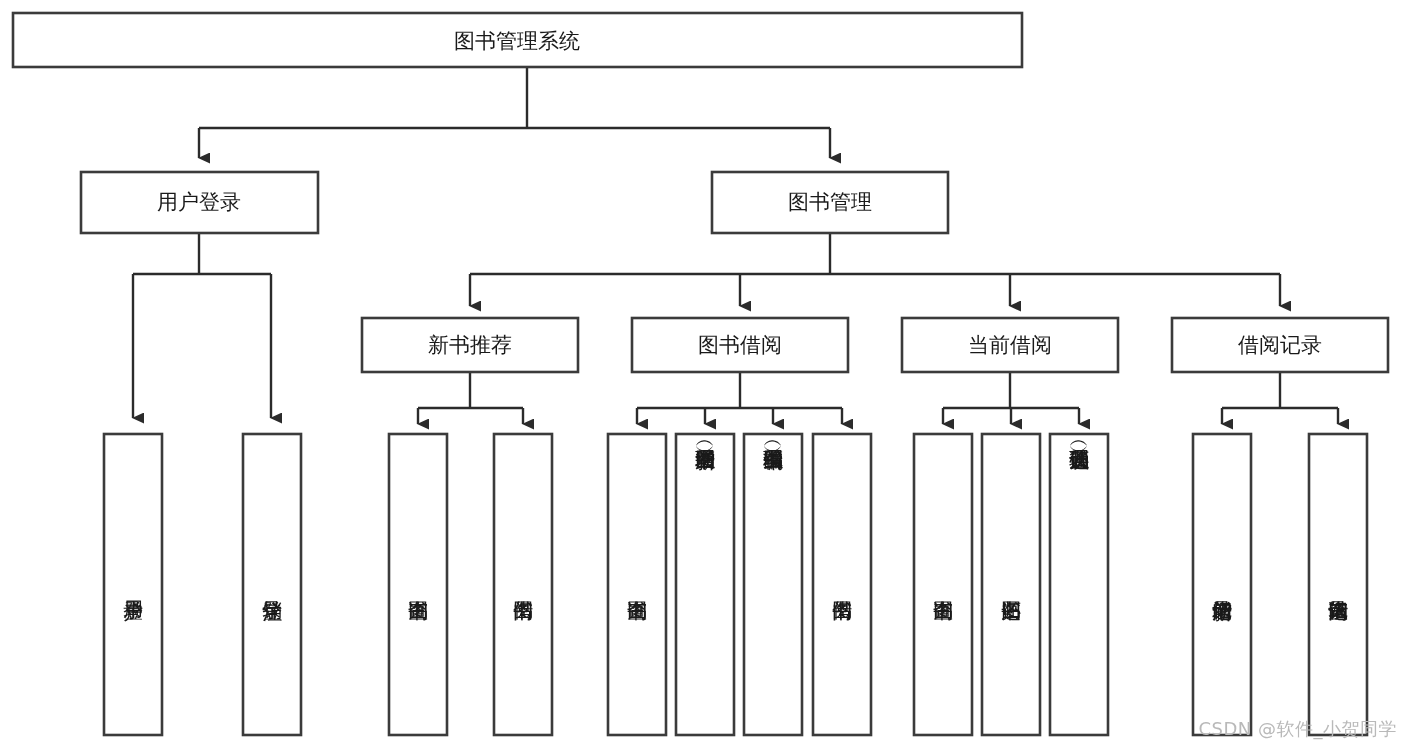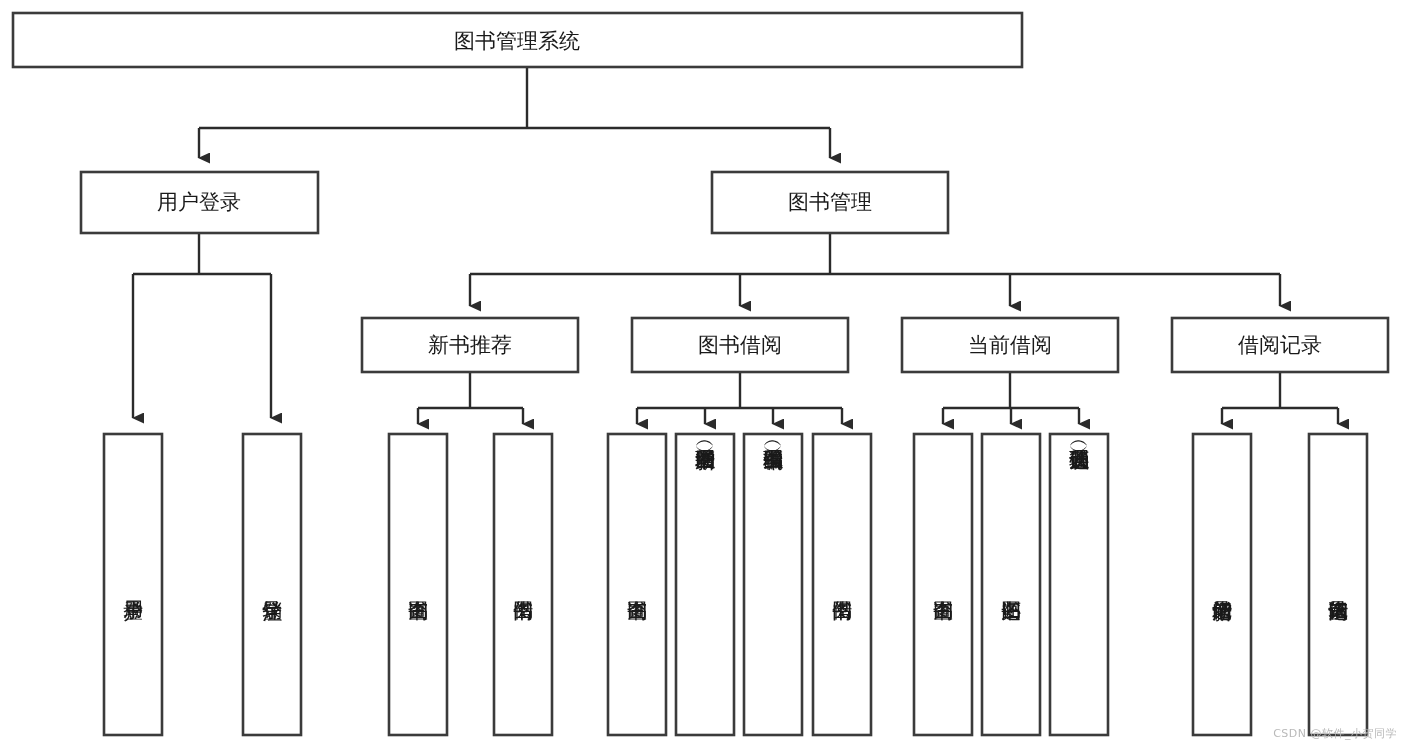--- a/index.html
+++ b/index.html
@@ -37,21 +37,21 @@
     fill: none;
   }
   .arrow-head {
     fill: #2b2b2b;
     stroke: none;
   }
   .watermark-text {
     position: absolute;
     right: 8px;
     bottom: 6px;
-    font-size: 11px;
+    font-size: 18px;
     color: #b9b9b9;
     letter-spacing: 0.5px;
     font-family: "DejaVu Sans", "Liberation Sans", sans-serif;
     white-space: nowrap;
     pointer-events: none;
   }
   .vlabel {
     position: absolute;
     writing-mode: vertical-rl;
     text-orientation: upright;

